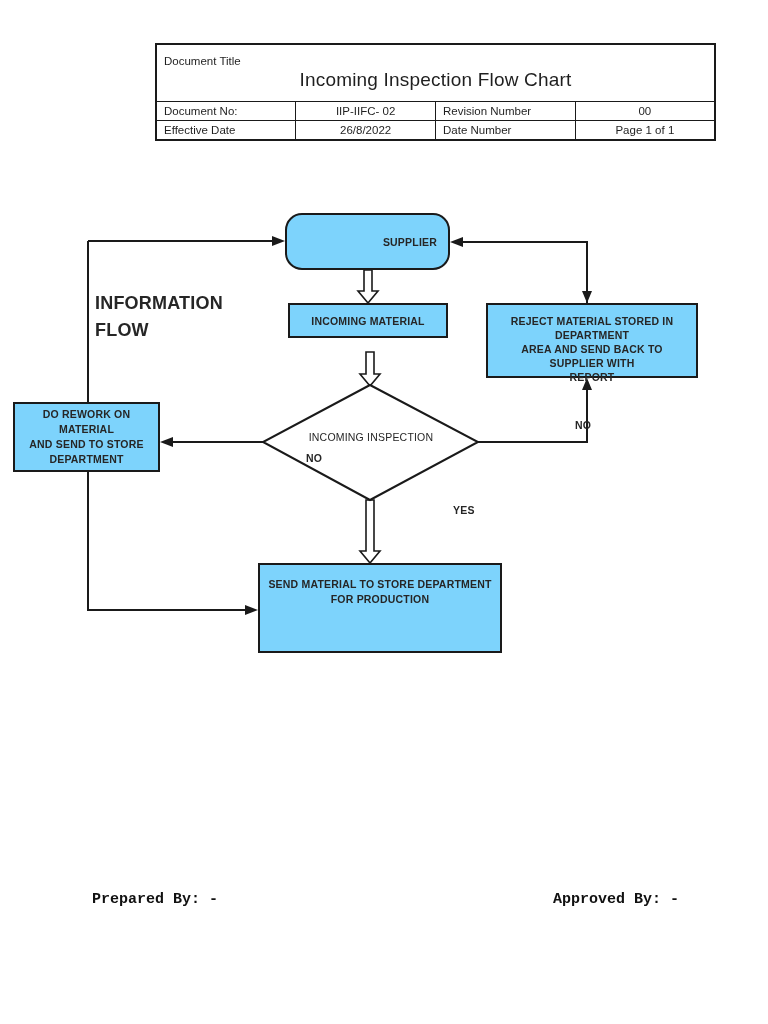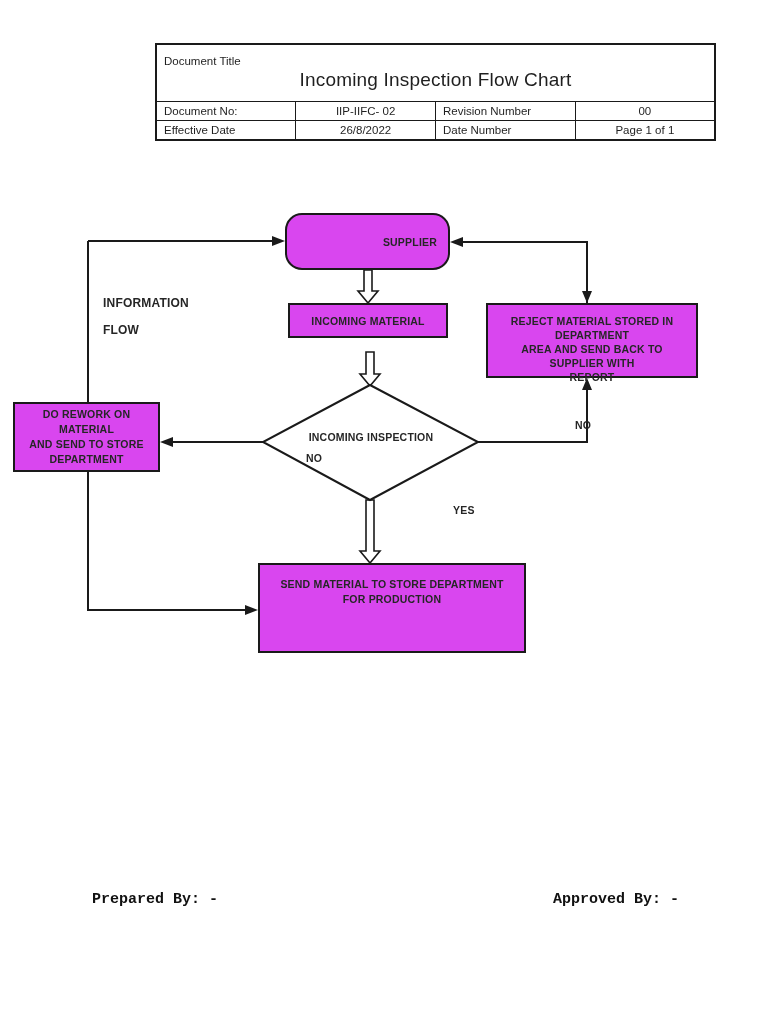--- a/index.html
+++ b/index.html
@@ -20,39 +20,39 @@
   .hdr-table{border:2px solid #1a1a1a;}
   .hdr-table .title-cell{height:50px;padding:3px 7px;position:relative;}
   .doc-title-label{font-size:11.5px;text-align:left;}
   .doc-main-title{font-size:19px;font-weight:normal;text-align:center;margin-top:2px;letter-spacing:.2px;}
   .hdr-table .r{height:19px;}
   .val{font-weight:normal;text-align:center;font-size:12px;}
   .val-normal{text-align:center;font-size:12px;}
   
   .fc-svg{position:absolute;left:0;top:0;width:768px;height:1024px;}
   .node{
-    position:absolute;background:#d946ef;border:2px solid #1a1a1a;
+    position:absolute;background:#7dd3fc;border:2px solid #1a1a1a;
     box-sizing:border-box;display:flex;align-items:center;justify-content:center;
     font-size:10.5px;font-weight:bold;color:#262626;text-align:center;
     white-space:pre-line;line-height:14px;letter-spacing:.2px;
   }
   .node-supplier{left:285px;top:213px;width:165px;height:57px;border-radius:17px;
     justify-content:flex-end;padding-right:11px;}
   .node-incoming{left:288px;top:303px;width:160px;height:35px;}
   .node-reject{left:486px;top:303px;width:212px;height:75px;align-items:flex-start;padding:9px 8px 0;}
   .node-rework{left:13px;top:402px;width:147px;height:70px;line-height:15px;}
-  .node-send{left:258px;top:563px;width:268px;height:90px;align-items:flex-start;padding-top:12px;line-height:15px;}
+  .node-send{left:258px;top:563px;width:244px;height:90px;align-items:flex-start;padding-top:12px;line-height:15px;}
   .diamond-label{
     position:absolute;left:280px;top:431px;width:182px;text-align:center;
-    font-size:10.5px;font-weight:bold;color:#262626;letter-spacing:.2px;
+    font-size:10.5px;font-weight:normal;color:#262626;letter-spacing:.2px;
   }
   .float-label{
     position:absolute;font-size:10.5px;font-weight:bold;color:#262626;letter-spacing:.2px;
   }
-  .info-flow{left:103px;top:290px;font-size:12px;line-height:27px;white-space:pre-line;}
+  .info-flow{left:95px;top:290px;font-size:18px;line-height:27px;white-space:pre-line;}
   .lbl-no-diamond{left:306px;top:452px;}
   .lbl-no-right{left:575px;top:419px;}
   .lbl-yes{left:453px;top:504px;}
   
   .footer-sig{
     position:absolute;top:891px;font-family:Liberation Mono, monospace;
     font-size:15px;font-weight:bold;color:#111;
   }
   .prepared{left:92px;}
   .approved{left:553px;}

